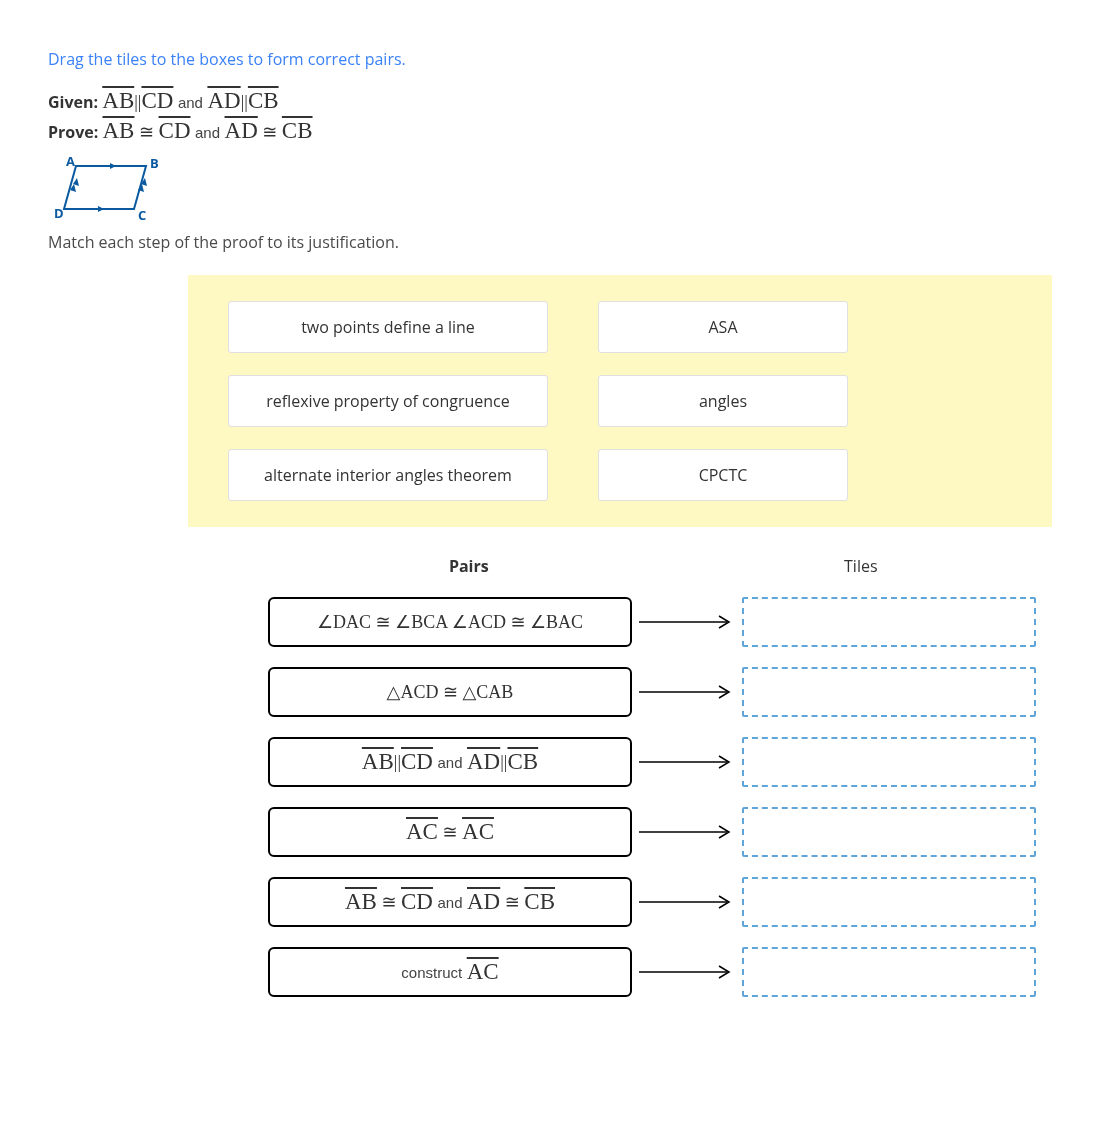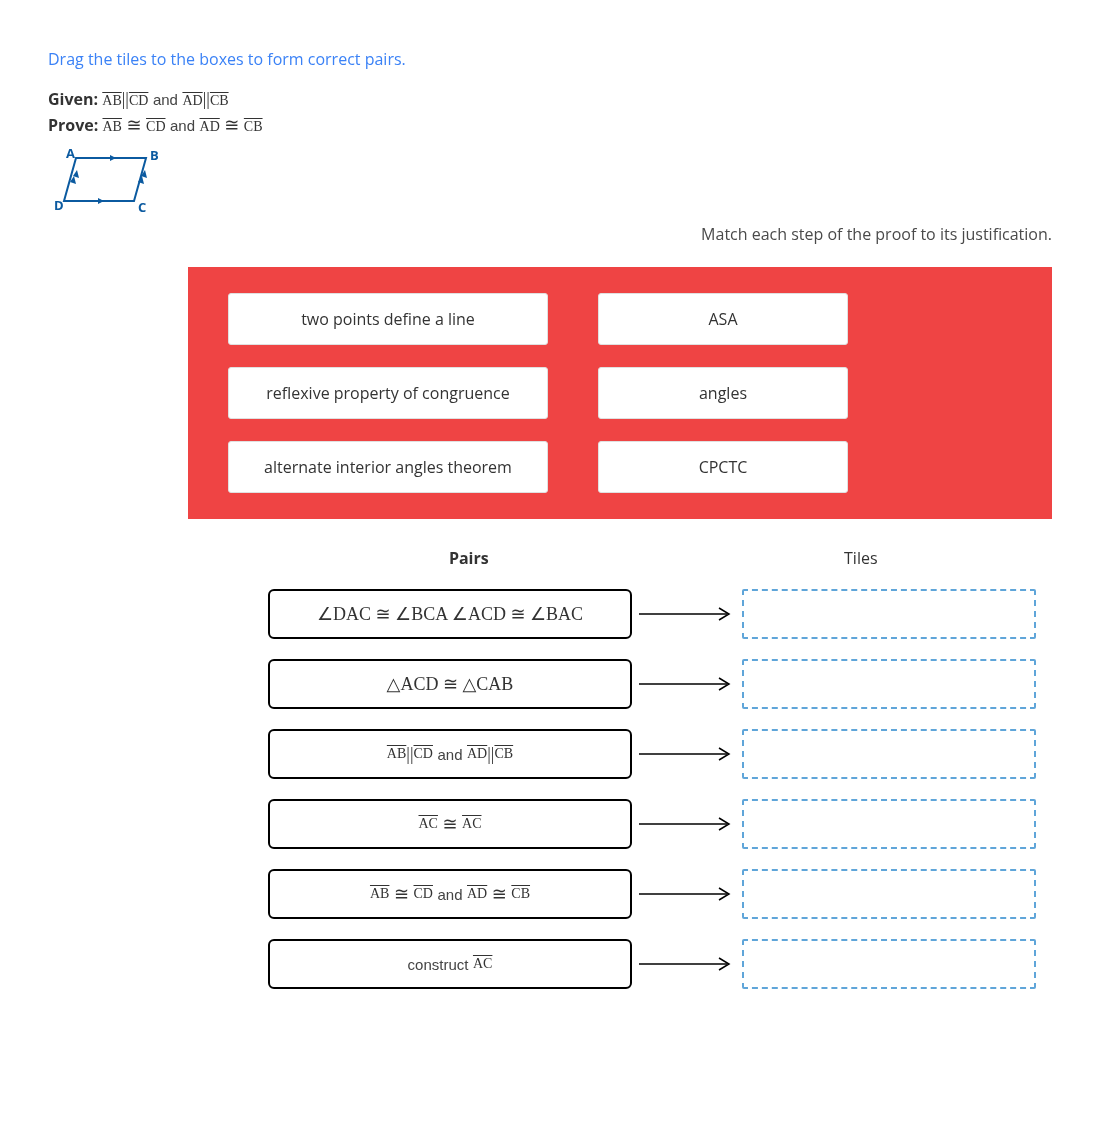--- a/index.html
+++ b/index.html
@@ -7,27 +7,27 @@
     color: #333;
     margin: 0;
     padding: 48px;
     font-size: 16px;
     width: 1100px;
     box-sizing: border-box;
   }
   .instructions { color: #3b82f6; margin-bottom: 18px; }
   .given-prove { margin-bottom: 4px; }
   .given-prove b { font-weight: 700; }
-  .seg { text-decoration: overline; font-family: "Times New Roman", serif; font-size: 14px; }
+  .seg { text-decoration: overline; font-family: "Times New Roman", serif; font-size: 23px; }
   .mathish { font-family: "Times New Roman", serif; font-size: 18px; }
   .diagram { margin: 10px 0 2px 6px; }
-  .match-line { color: #4a4a4a; margin-bottom: 22px; text-align: right; }
+  .match-line { color: #4a4a4a; margin-bottom: 22px; }
 
   .tile-pool {
-    background: #ef4444;
+    background: #fef9c3;
     margin-left: 140px;
     padding: 26px 40px;
     display: grid;
     grid-template-columns: 320px 250px;
     column-gap: 50px;
     row-gap: 22px;
   }
   .tile {
     background: #fff;
     border: 1px solid #e0e0e0;

